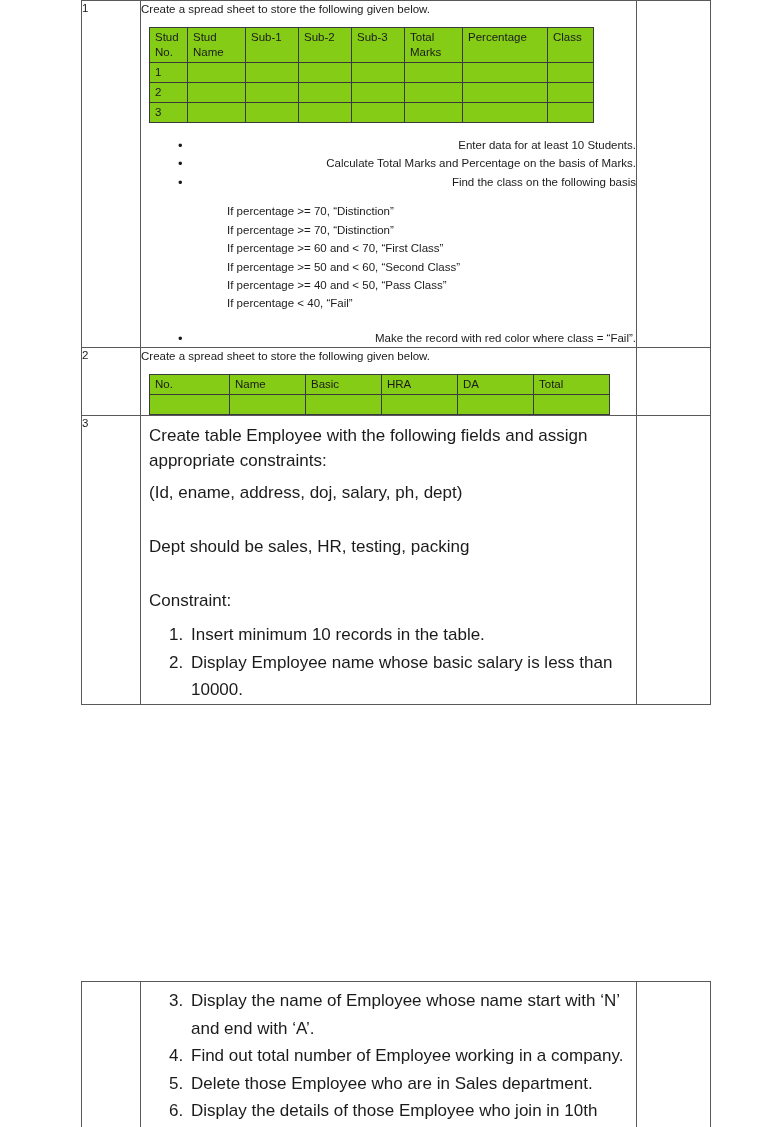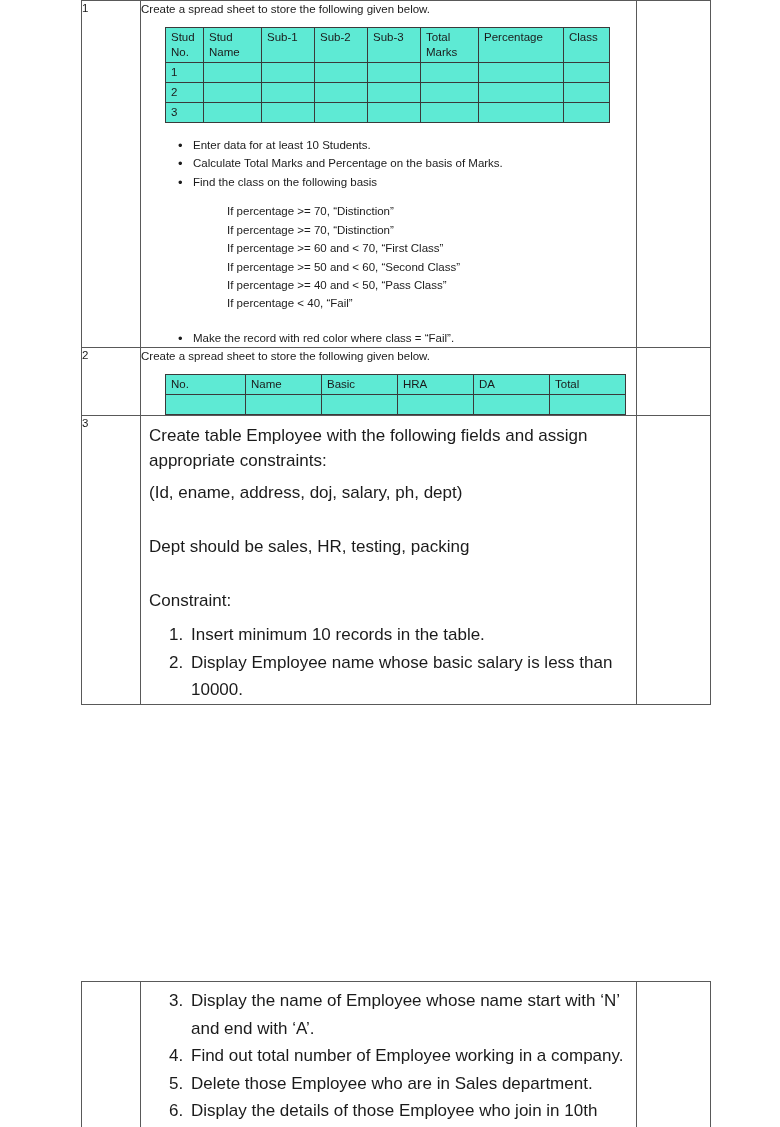--- a/index.html
+++ b/index.html
@@ -70,22 +70,22 @@
     padding: 5px 8px 9px 8px;
     line-height: 1.45;
   }
 
   .lead-line { margin: 0 0 3px 0; }
 
   
   .inner-table {
     border-collapse: collapse;
     table-layout: fixed;
-    margin: 9px 0 0 24px;
-    background: #5eead4;
+    margin: 9px 0 0 8px;
+    background: #84cc16;
   }
   .inner-table td {
     border: 1px solid #3a3a3a;
     font-size: 11.5px;
     padding: 2px 4px 2px 5px;
     line-height: 1.3;
     vertical-align: top;
     color: #1b1b1b;
   }
   .inner-table .hdr { height: 29px; }
@@ -111,20 +111,21 @@
   ul.bullets {
     margin: 13px 0 0 0;
     padding: 0 0 0 52px;
     list-style: none;
   }
   ul.bullets > li {
     position: relative;
     font-size: 11.5px;
     line-height: 1.62;
     padding-left: 0;
+    text-align: right;
   }
   ul.bullets > li::before {
     content: "\2022";
     position: absolute;
     left: -15px;
     top: -1px;
     font-size: 13px;
     color: #1b1b1b;
   }
 

